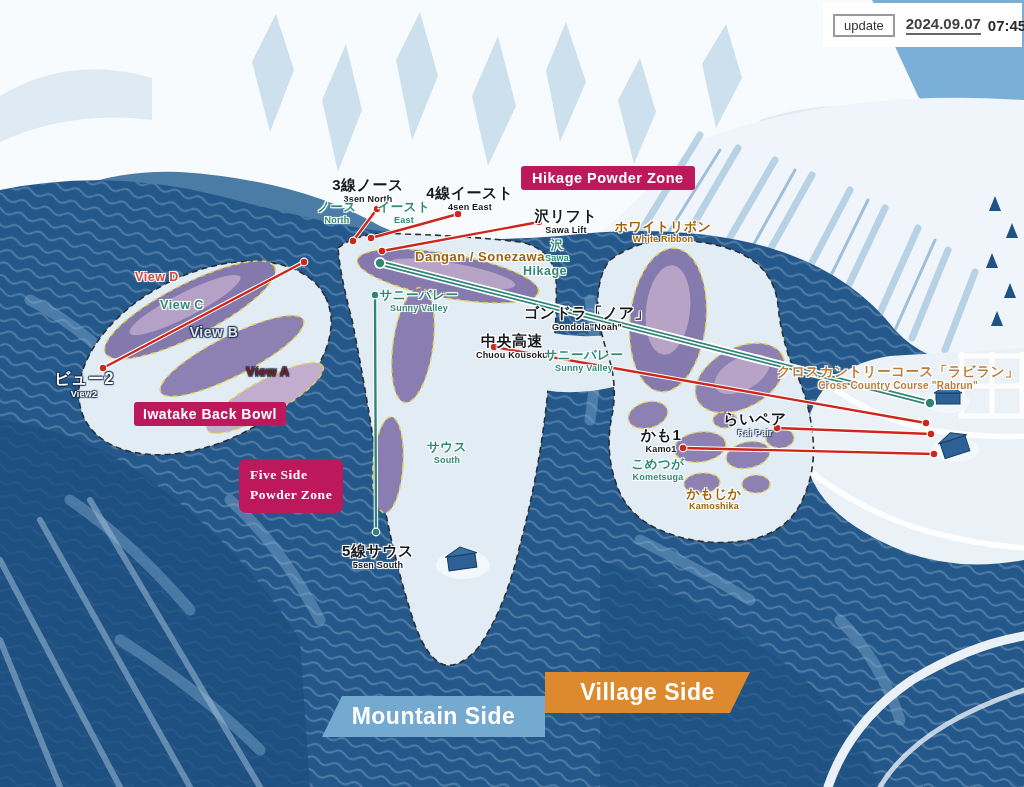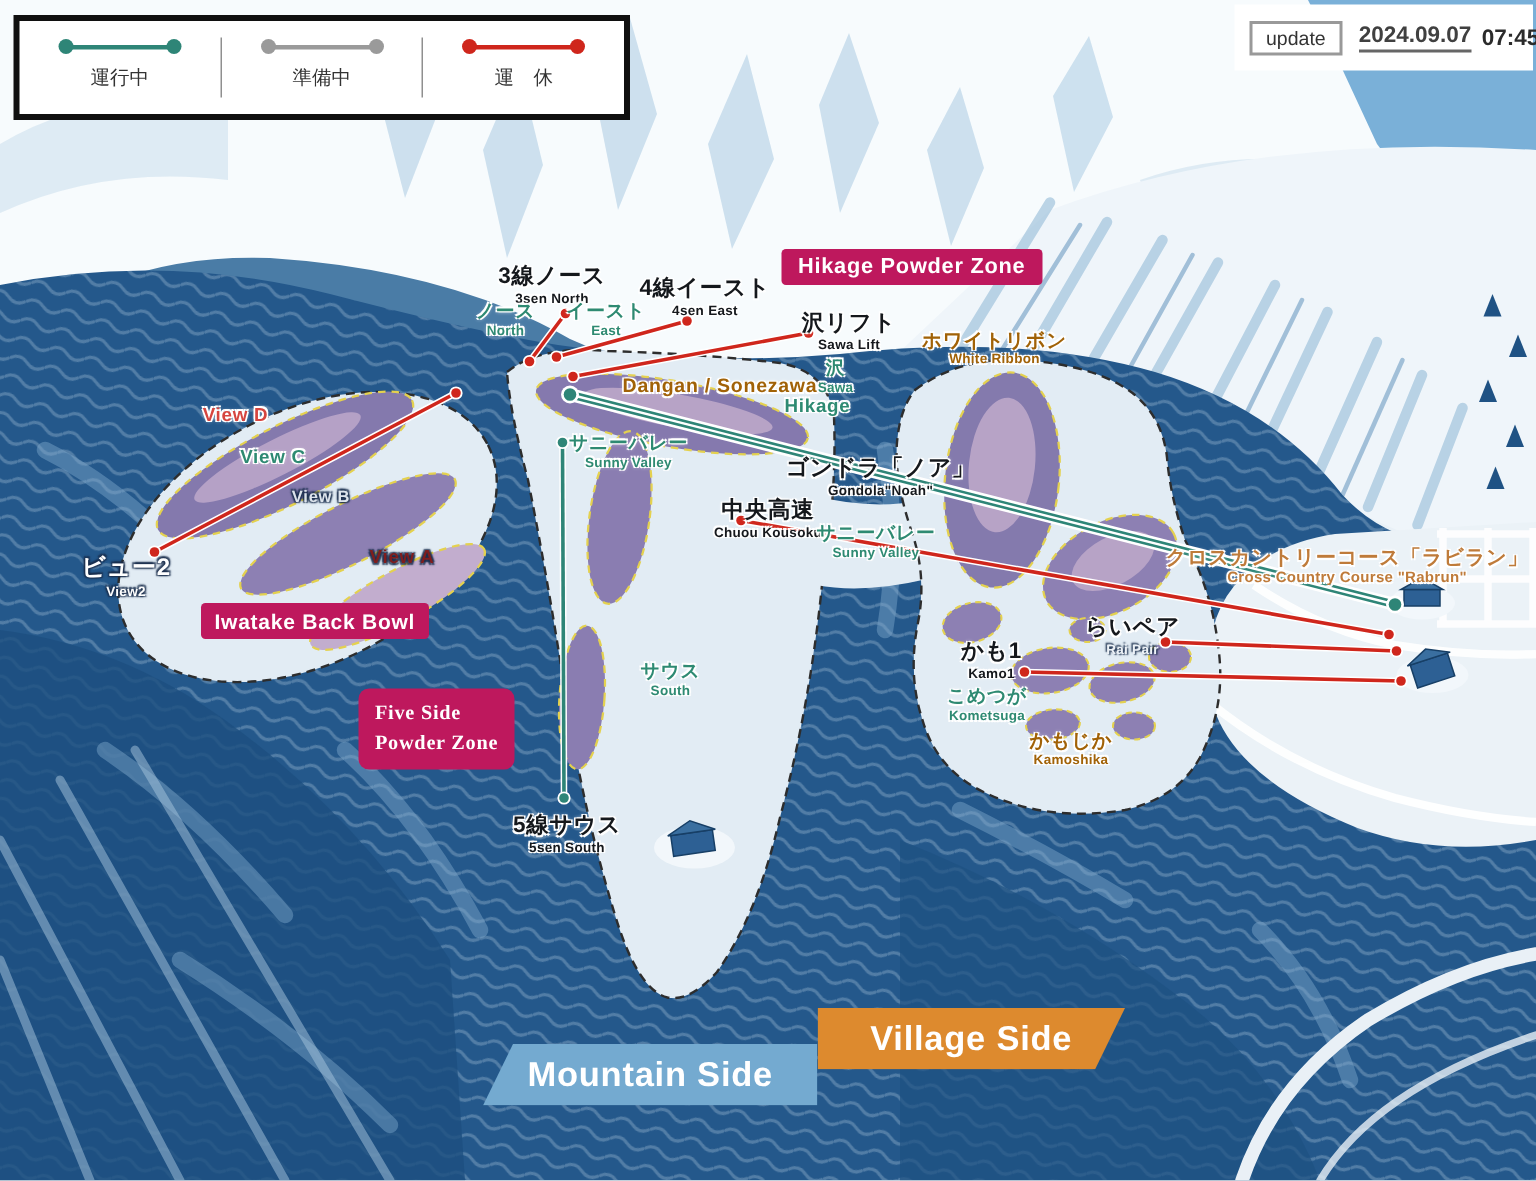--- a/index.html
+++ b/index.html
@@ -14,21 +14,21 @@
   .map-label .jp{font-size:15px;font-weight:700;letter-spacing:.5px;}
   .map-label .en{font-size:9px;font-weight:700;letter-spacing:.2px;}
   .halo-w{text-shadow:-1px -1px 0 #fff,1px -1px 0 #fff,-1px 1px 0 #fff,1px 1px 0 #fff,0 0 3px #fff;}
   .halo-d{text-shadow:-1px -1px 1px rgba(25,45,75,.85),1px -1px 1px rgba(25,45,75,.85),
           -1px 1px 1px rgba(25,45,75,.85),1px 1px 1px rgba(25,45,75,.85);}
   .st-black{color:#15181c;}
   .st-teal{color:#2e8a72;} .st-teal .jp{font-size:12.5px;}
   .st-gray{color:#a16207;} .st-gray .jp{font-size:13px;}
   .st-orange{color:#bf7b3a;margin-top:38px;} .st-orange .jp{font-size:13.5px;} .st-orange .en{font-size:10px;}
   .st-red{color:#d6453f;} .st-red .jp{font-size:12.5px;}
-  .st-pale{color:#dde4ec;} .st-pale .jp{font-size:11px;}
+  .st-pale{color:#dde4ec;} .st-pale .jp{font-size:14px;}
   .st-white{color:#7f1d1d;margin-left:27px;} .st-white .jp{font-size:12.5px;}
   .st-white-big{color:#ffffff;} .st-white-big .jp{font-size:16px;}
   .sub-dark{color:#edf2f7;text-shadow:-1px -1px 1px rgba(25,45,75,.9),1px 1px 1px rgba(25,45,75,.9);}
 
   
   .zone-box{position:absolute;background:#be185d;color:#fff;font-weight:700;z-index:4;
     letter-spacing:.5px;border-radius:3px;}
   .zone-hikage{left:521px;top:166px;padding:4px 11px;font-size:14.5px;}
   .zone-iwatake{left:134px;top:402px;padding:4px 9px;font-size:14px;}
   .zone-fiveside{left:239px;top:459px;padding:6px 11px 7px;font-size:13.5px;line-height:1.5;
@@ -392,36 +392,20 @@
   <div class="zone-box zone-hikage">Hikage Powder Zone</div>
   <div class="zone-box zone-iwatake">Iwatake Back Bowl</div>
   <div class="zone-box zone-fiveside">
     <div>Five Side</div>
     <div>Powder Zone</div>
   </div>
 
   <div class="banner banner-mountain">Mountain Side</div>
   <div class="banner banner-village">Village Side</div>
 
-  <div class="legend">
-    <div class="legend-item">
-      <span class="legend-line" style="color: rgb(46, 133, 119);"></span>
-      <span class="legend-label">運行中</span>
-    </div>
-    <div class="legend-divider"></div>
-    <div class="legend-item">
-      <span class="legend-line" style="color: rgb(154, 154, 154);"></span>
-      <span class="legend-label">準備中</span>
-    </div>
-    <div class="legend-divider"></div>
-    <div class="legend-item">
-      <span class="legend-line" style="color: rgb(207, 38, 28);"></span>
-      <span class="legend-label">運　休</span>
-    </div>
-  </div>
 
   <div class="update-panel">
     <button class="update-btn">update</button>
     <span class="update-date">2024.09.07</span>
     <span class="update-time">07:45</span>
   </div>
 
 </div>
 
 </body></html>

